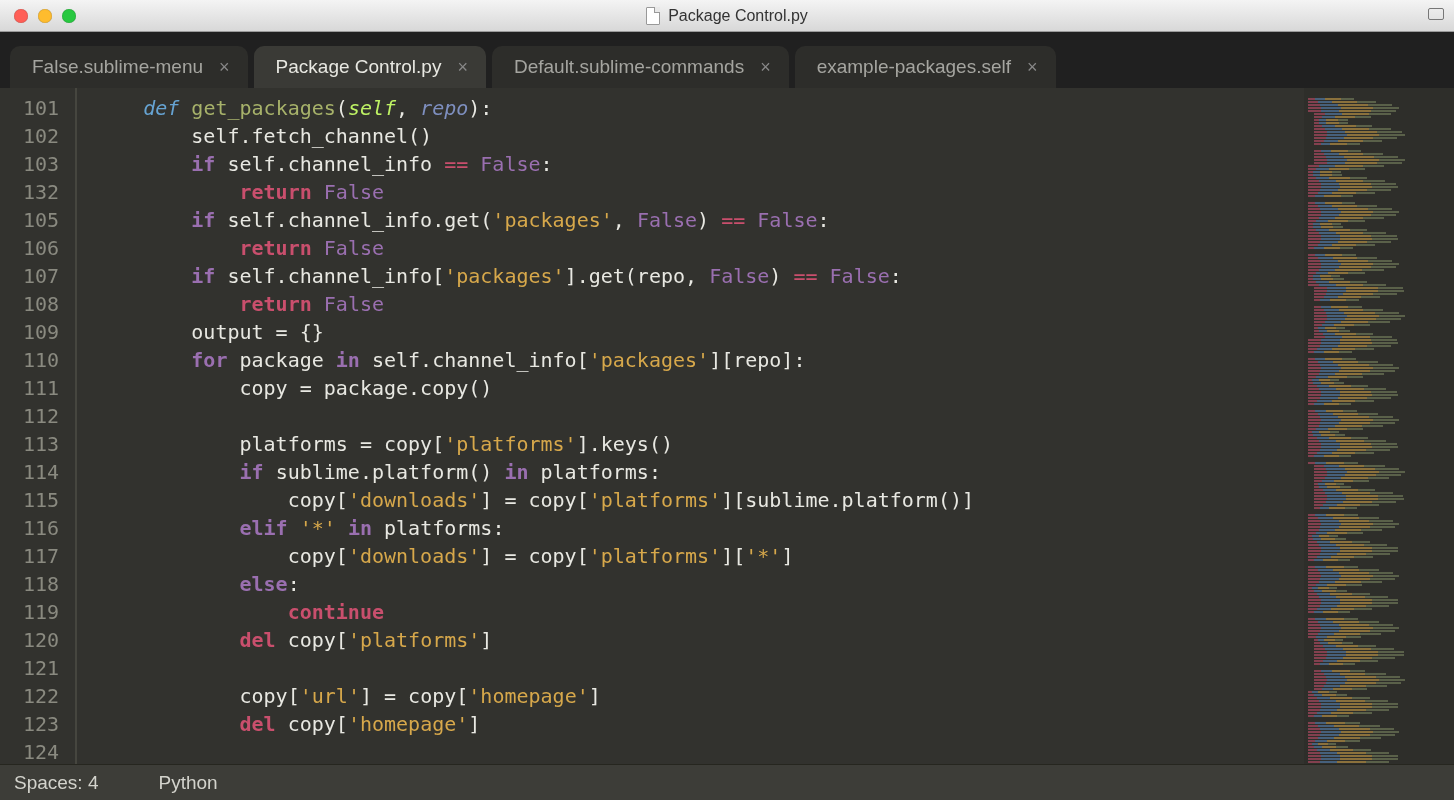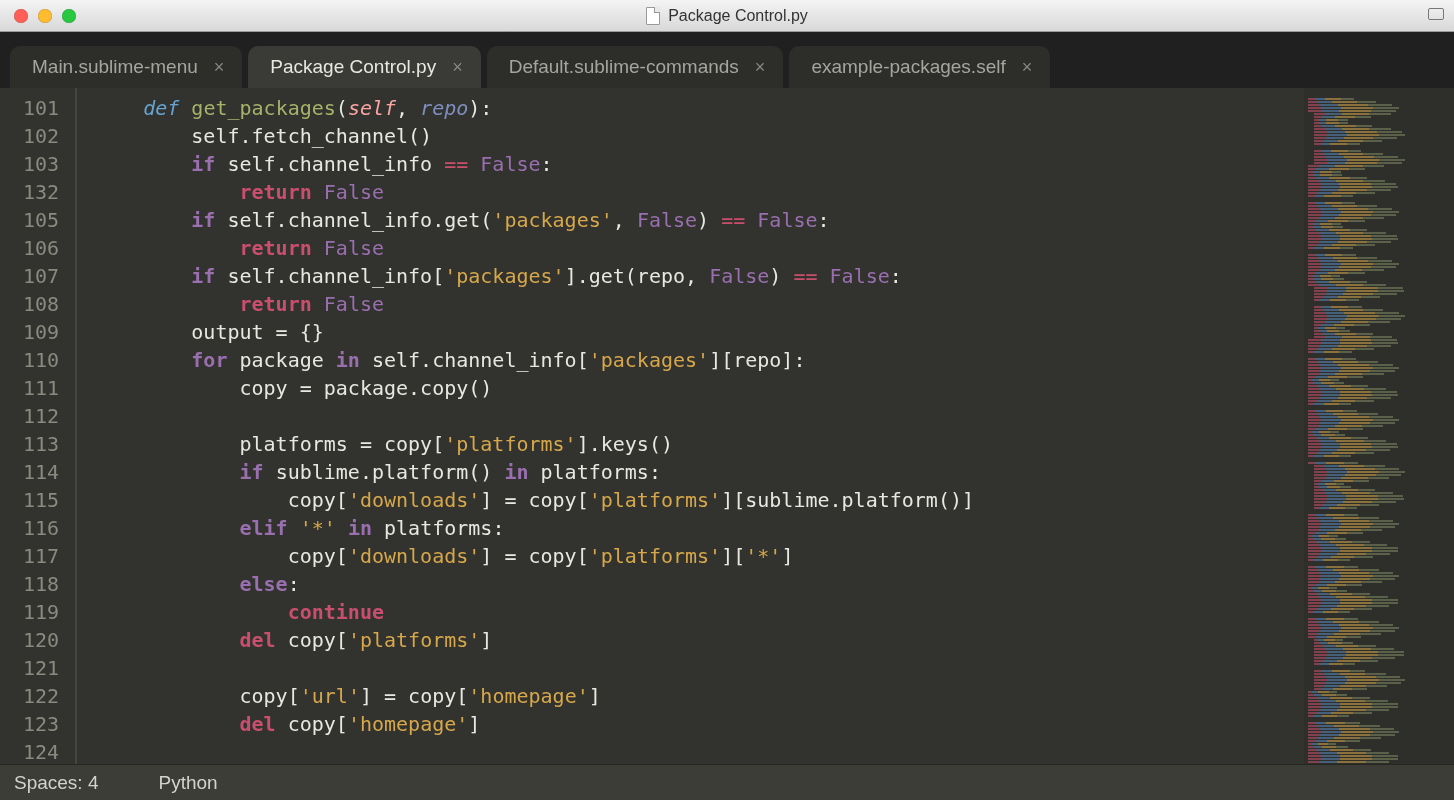--- a/index.html
+++ b/index.html
@@ -103,21 +103,21 @@
     overflow: hidden;
   }
   .mm-line {
     height: 2px; margin-bottom: 1px;
     background: linear-gradient(90deg,#c94f6d 0 10%,#5a8abf 10% 25%,#d7a84b 25% 50%,#7e8a63 50% 70%,transparent 70%);
     opacity: .55;
   }
   
   .kw1 { color: #66a3d2; font-style: italic; }      
   .fn  { color: #a7b26a; }                            
-  .self{ color: #fca5a5; font-style: italic; }       
+  .self{ color: #bef264; font-style: italic; }       
   .arg { color: #7e8fbf; font-style: italic; }       
   .punc{ color: #e8e8e2; }
   .kw2 { color: #9a6fb0; font-weight: 600; }          
   .ret { color: #c94f6d; font-weight: 600; }          
   .const{ color: #9a6fb0; }                           
   .op  { color: #c94f6d; }                            
   .str { color: #d7a84b; }
   .id  { color: #e8e8e2; }
   
   .statusbar {
@@ -143,21 +143,21 @@
   </div>
   <div class="title-center">
     <span class="doc-icon"></span>
     <span>Package Control.py</span>
   </div>
   <div class="fs-btn"></div>
 </div>
 
 <div class="tabs-row" id="tabs-row">
     <div class="tab">
-      <span>Main.sublime-menu</span>
+      <span>False.sublime-menu</span>
       <span class="close">×</span>
     </div>
     <div class="tab active">
       <span>Package Control.py</span>
       <span class="close">×</span>
     </div>
     <div class="tab">
       <span>Default.sublime-commands</span>
       <span class="close">×</span>
     </div>

